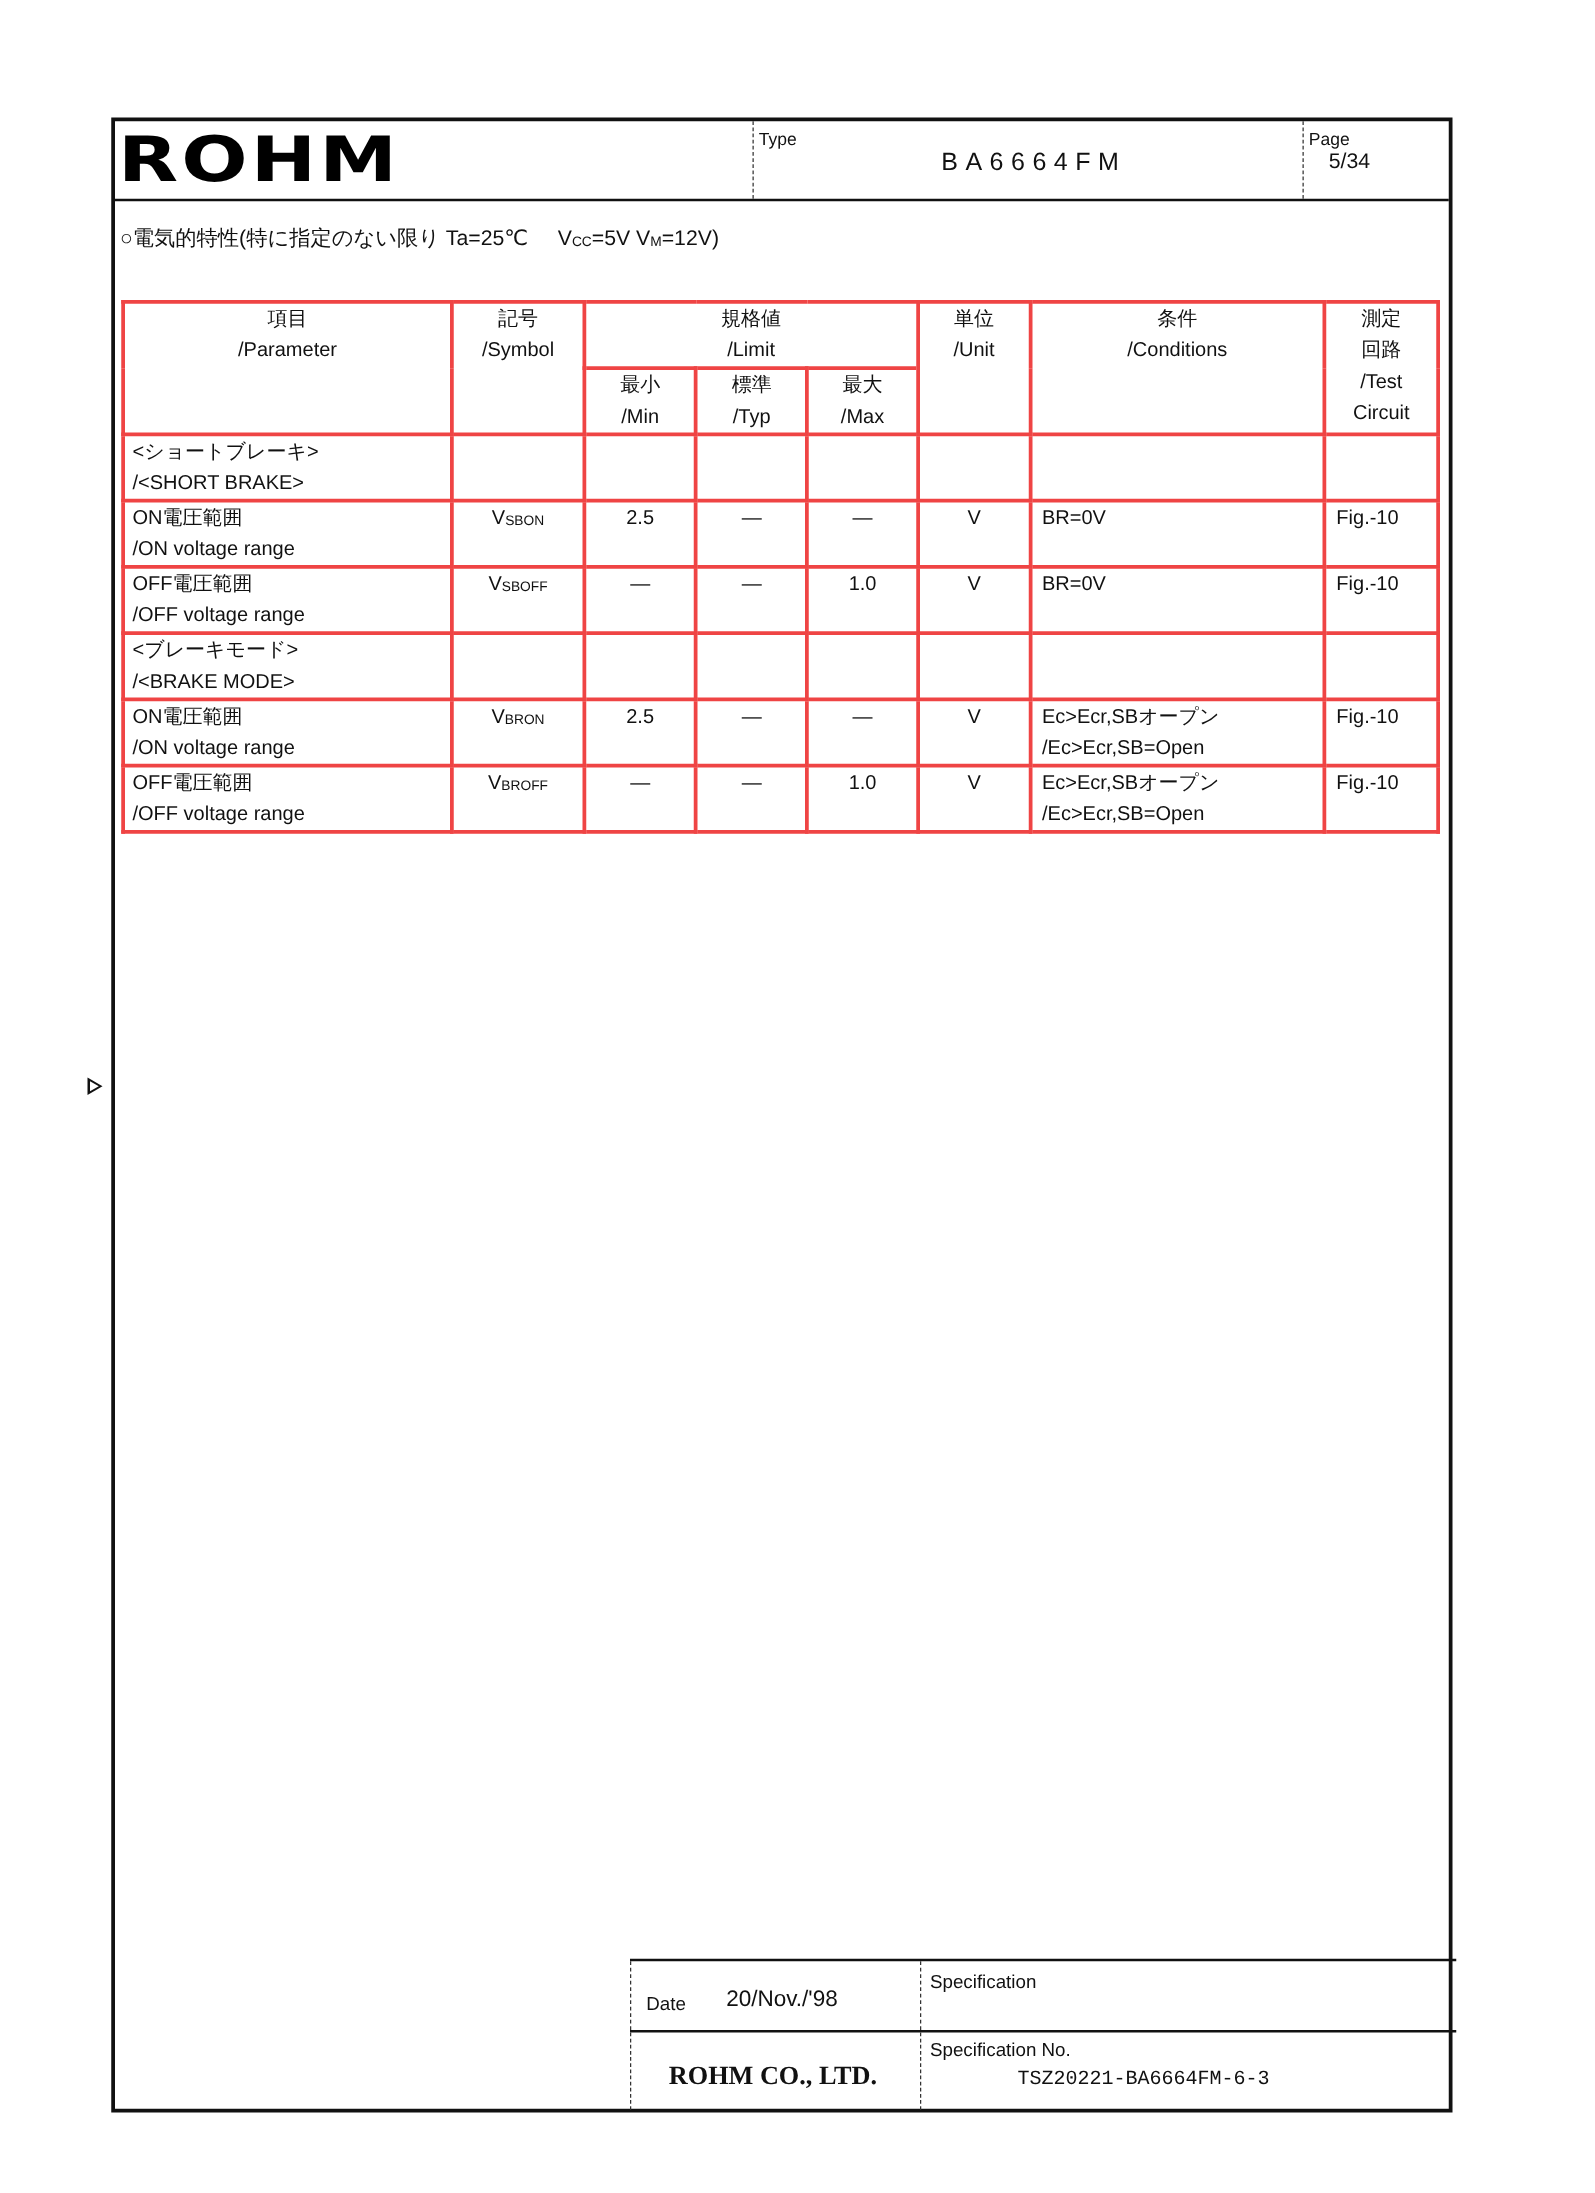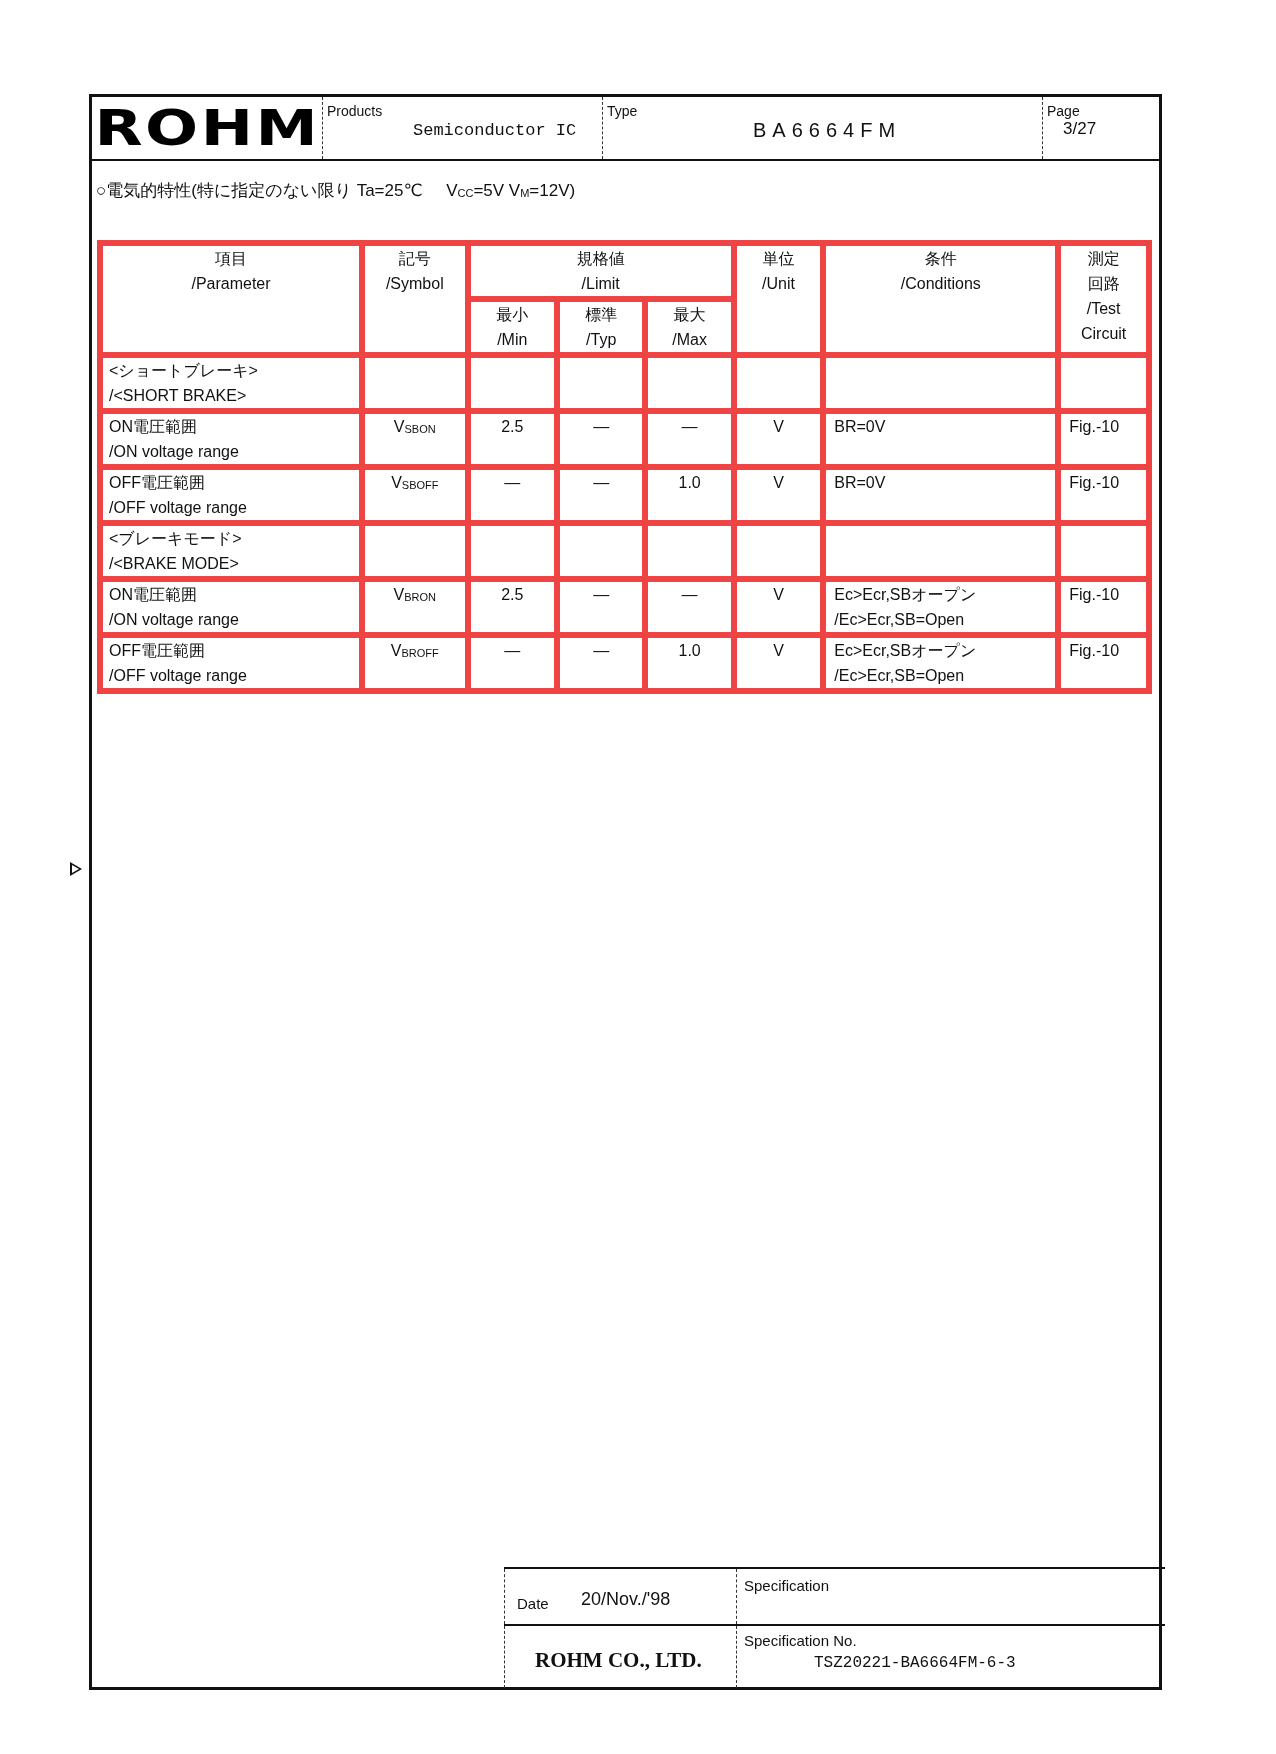--- a/index.html
+++ b/index.html
@@ -23,21 +23,21 @@
   .page { left:950px; width:136px; }
   .page .hval { position:absolute; left:20px; top:22px; font-size:17px; }
 
   .intro { position:absolute; left:4px; top:82px; font-size:17px; }
   .intro .l1 { font-weight:normal; }
   .intro .l2 { margin-top:8px; margin-left:18px; font-size:16px; }
   .sub { font-size:11px; vertical-align:-1px; }
 
   table.spec { position:absolute; left:5px; top:143px; border-collapse:collapse;
                width:1055px; font-size:16px; }
-  table.spec td, table.spec th { border:6px solid #ef4444; padding:0; font-weight:normal; }
+  table.spec td, table.spec th { border:3px solid #ef4444; padding:0; font-weight:normal; }
   table.spec { border:3px solid #111; }
   .hd th { text-align:center; line-height:25px; vertical-align:top; }
   td.param { padding-left:6px !important; line-height:25px; height:50px; vertical-align:top; }
   td.c { text-align:center; vertical-align:top; line-height:25px; }
   td.cond { padding-left:8px !important; vertical-align:top; line-height:25px; }
   td.fig { padding-left:8px !important; vertical-align:top; line-height:25px; }
   .symv { font-size:16px; }
   .symv .sub { font-size:11px; }
 
   .footer { position:absolute; left:412px; top:1470px; width:661px; height:119px;
@@ -66,31 +66,27 @@
 <body>
 
 <div class="side-mark"></div>
 
 <div class="frame">
 
   <div class="header">
     <div class="hcell logo">
       <span class="logo-text">ROHM</span>
     </div>
-    <div class="hcell sep products">
-      <span class="hlabel">Products</span>
-      <span class="hval">Semiconductor IC</span>
-    </div>
     <div class="hcell sep type">
       <span class="hlabel">Type</span>
       <span class="hval">BA6664FM</span>
     </div>
     <div class="hcell sep page">
       <span class="hlabel">Page</span>
-      <span class="hval">3/27</span>
+      <span class="hval">5/34</span>
     </div>
   </div>
 
   <div class="intro">
     <div class="l1">
       <span>○電気的特性(特に指定のない限り Ta=25℃</span>
       &nbsp;&nbsp;&nbsp;&nbsp;<span>V</span><span class="sub">CC</span><span>=5V V</span><span class="sub">M</span><span>=12V)</span>
     </div>
   </div>
 

